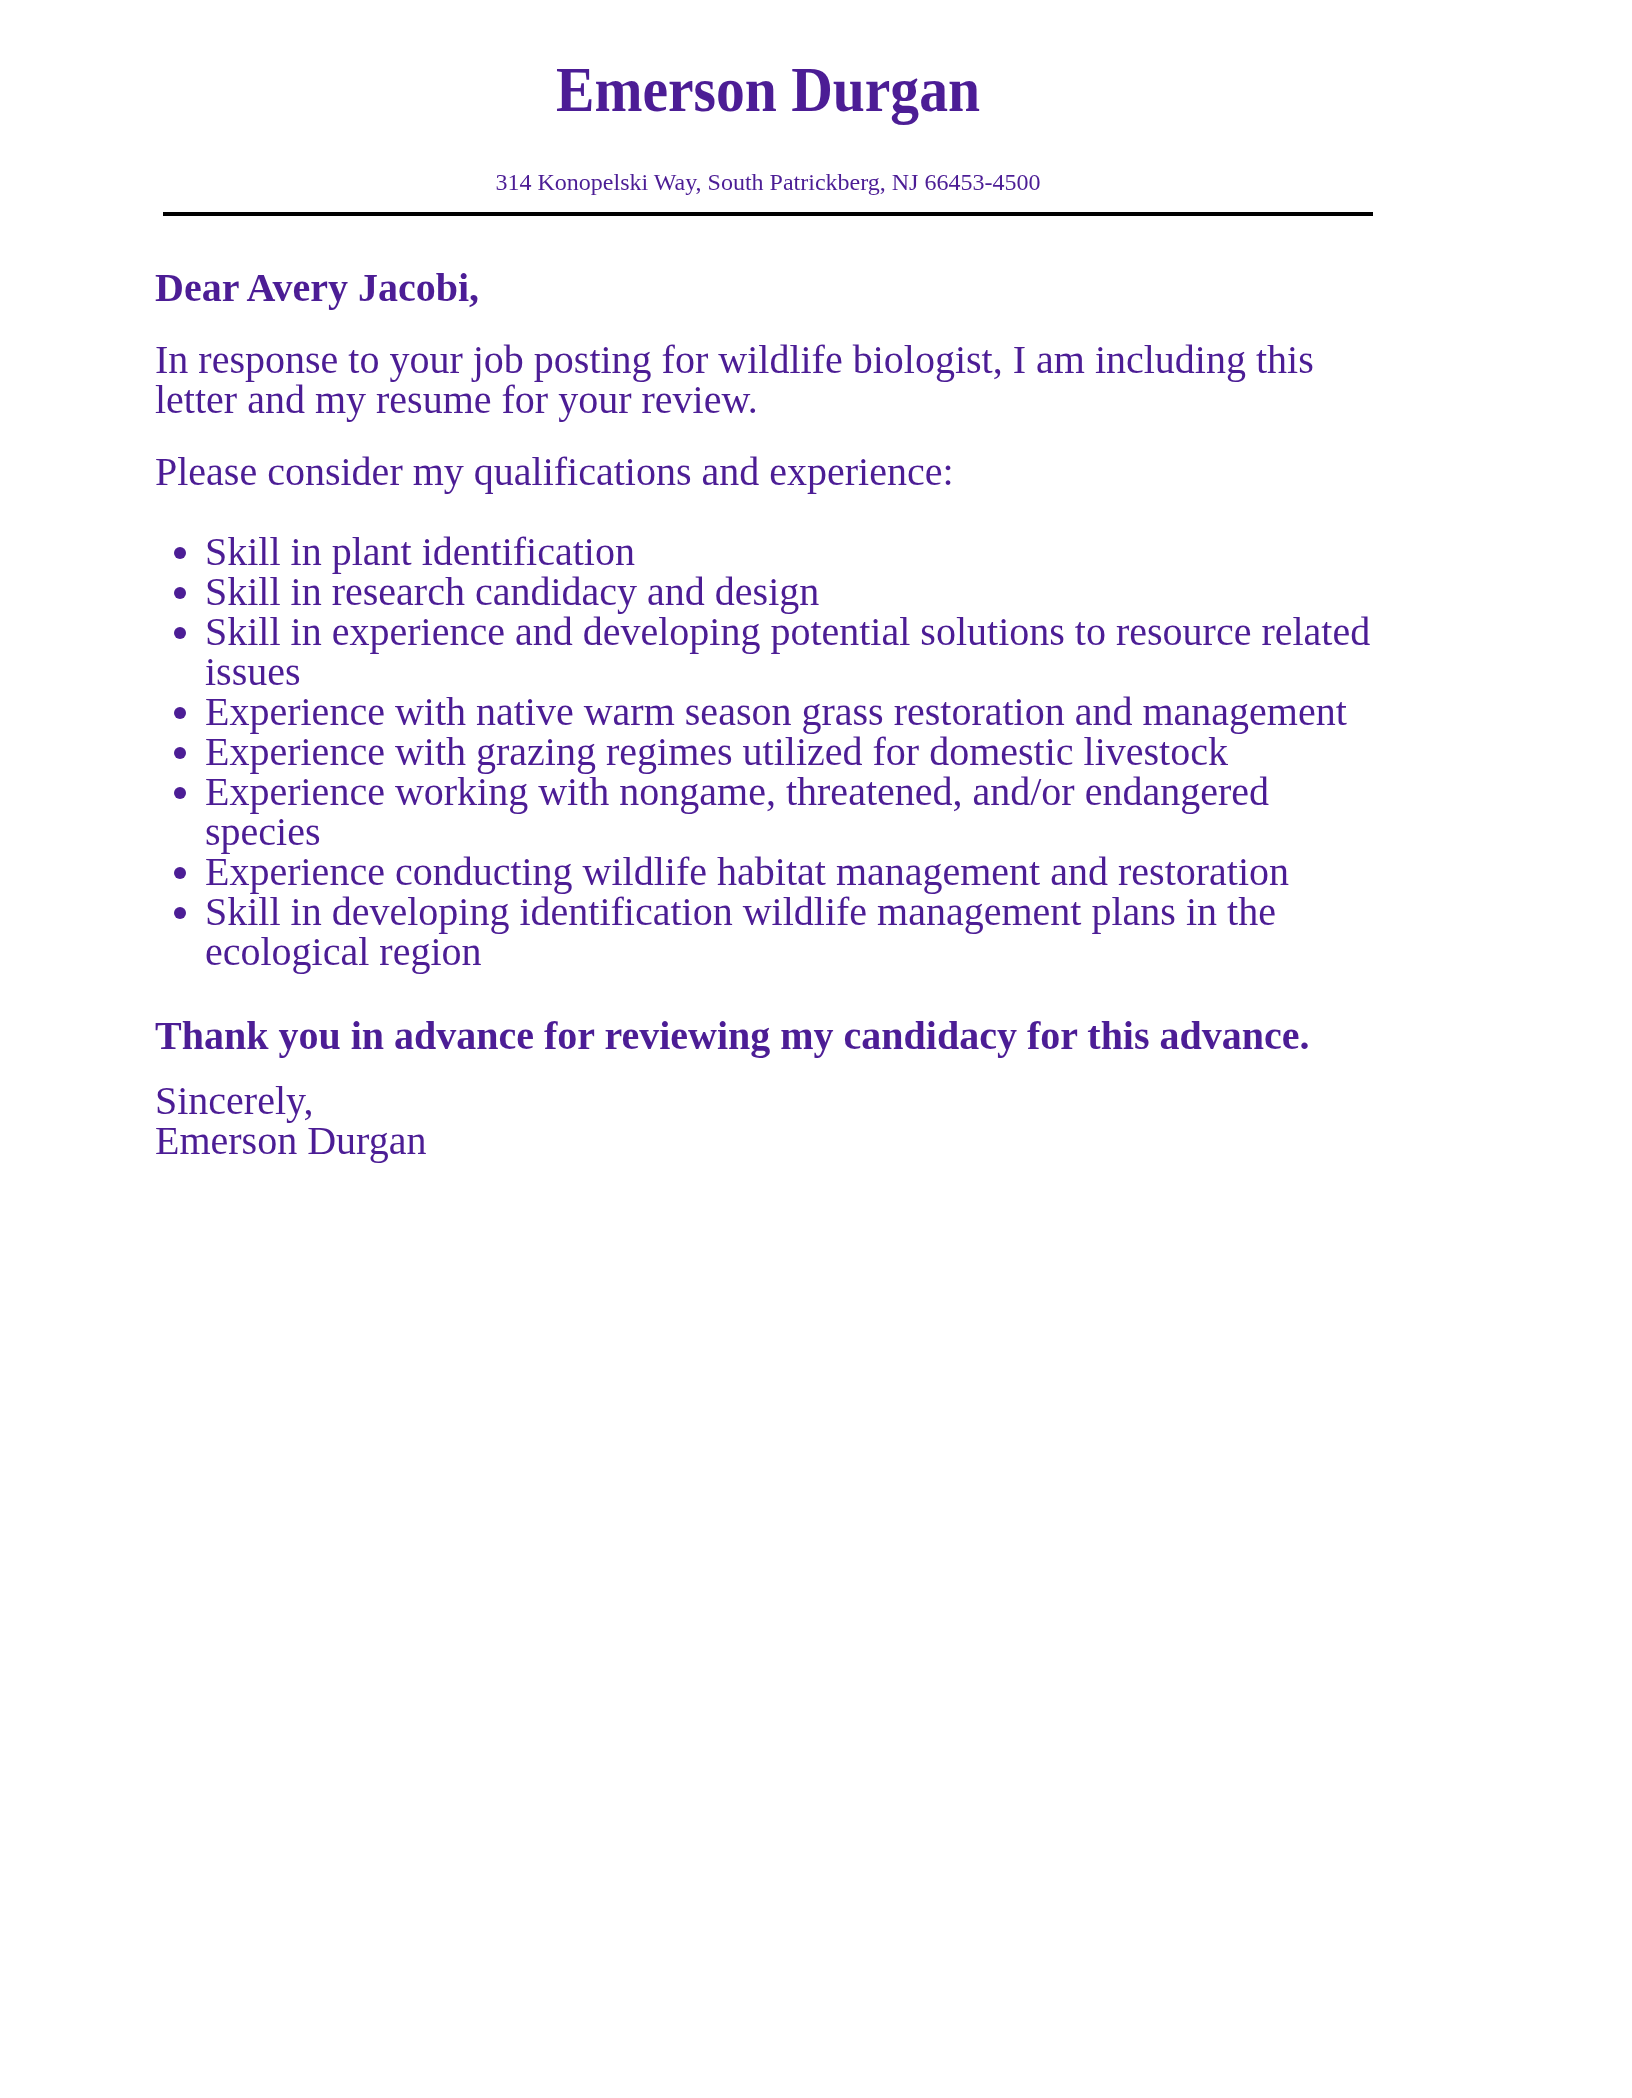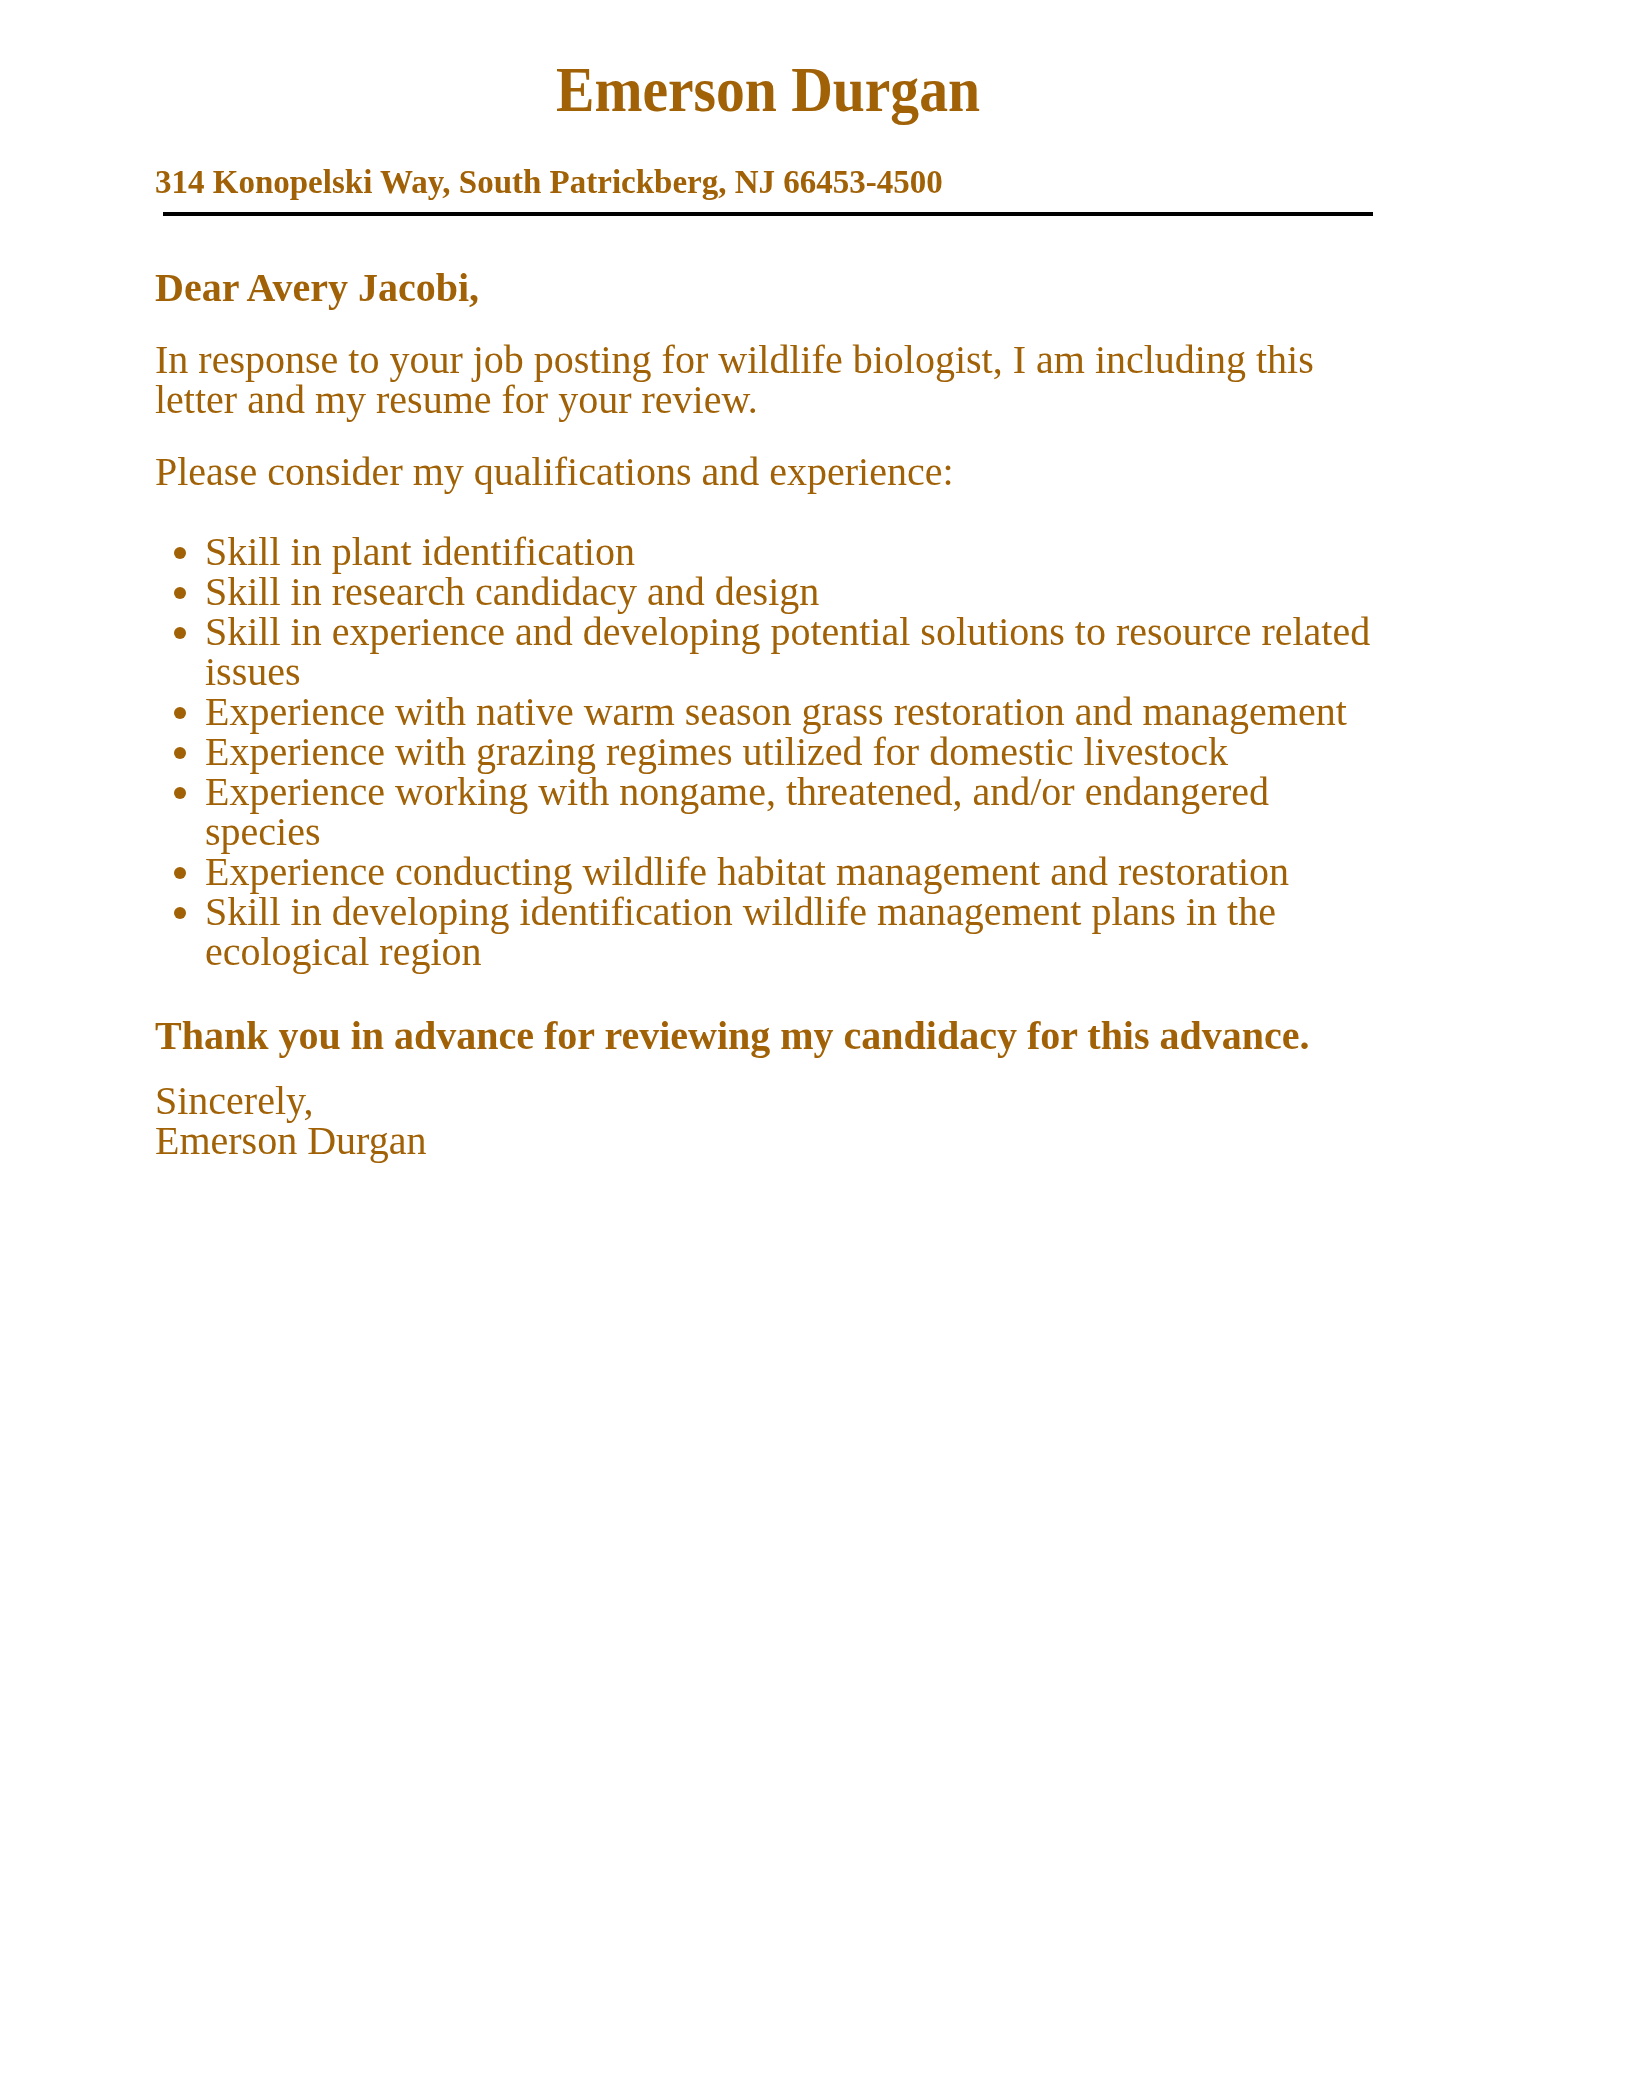--- a/index.html
+++ b/index.html
@@ -5,43 +5,43 @@
   html, body {
     margin: 0;
     padding: 0;
     background: #ffffff;
   }
   .page {
     position: relative;
     width: 1536px;
     height: 2098px;
     background: #ffffff;
-    color: #a16207;
+    color: #4c1d95;
     font-family: "Liberation Serif", "DejaVu Serif", serif;
     overflow: hidden;
   }
   .content {
     padding: 0 155px;
   }
   .doc-title {
     margin: 54px 0 0 0;
     font-size: 64px;
     line-height: 72px;
     font-weight: bold;
     text-align: center;
     transform: scaleX(0.9);
     transform-origin: center;
     white-space: nowrap;
   }
   .address-line {
     margin: 36px 0 0 0;
-    font-size: 33px;
+    font-size: 24px;
     line-height: 40px;
-    font-weight: bold;
-    text-align: left;
+    font-weight: normal;
+    text-align: center;
     white-space: nowrap;
   }
   .divider {
     border: none;
     height: 4px;
     background: #000000;
     margin: 10px 8px 0 8px;
   }
   .body-text {
     font-size: 40px;

